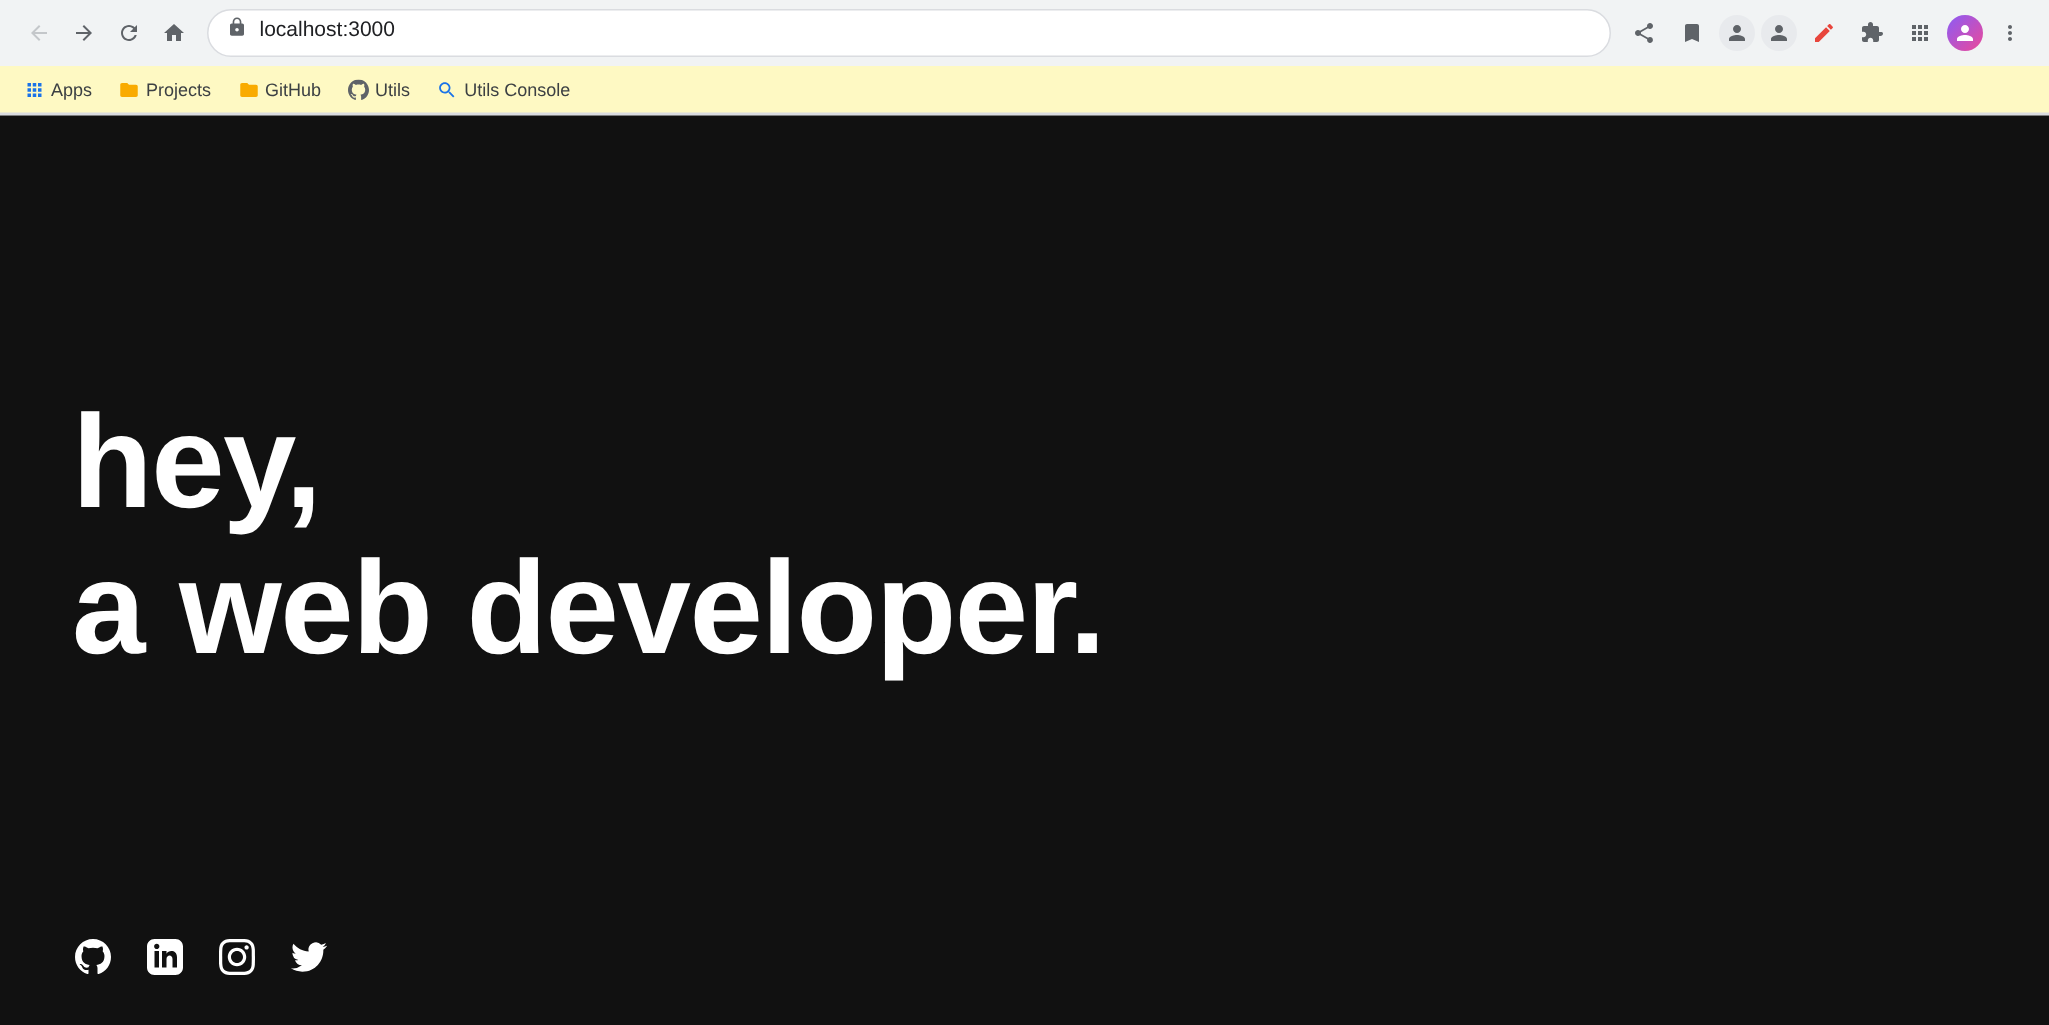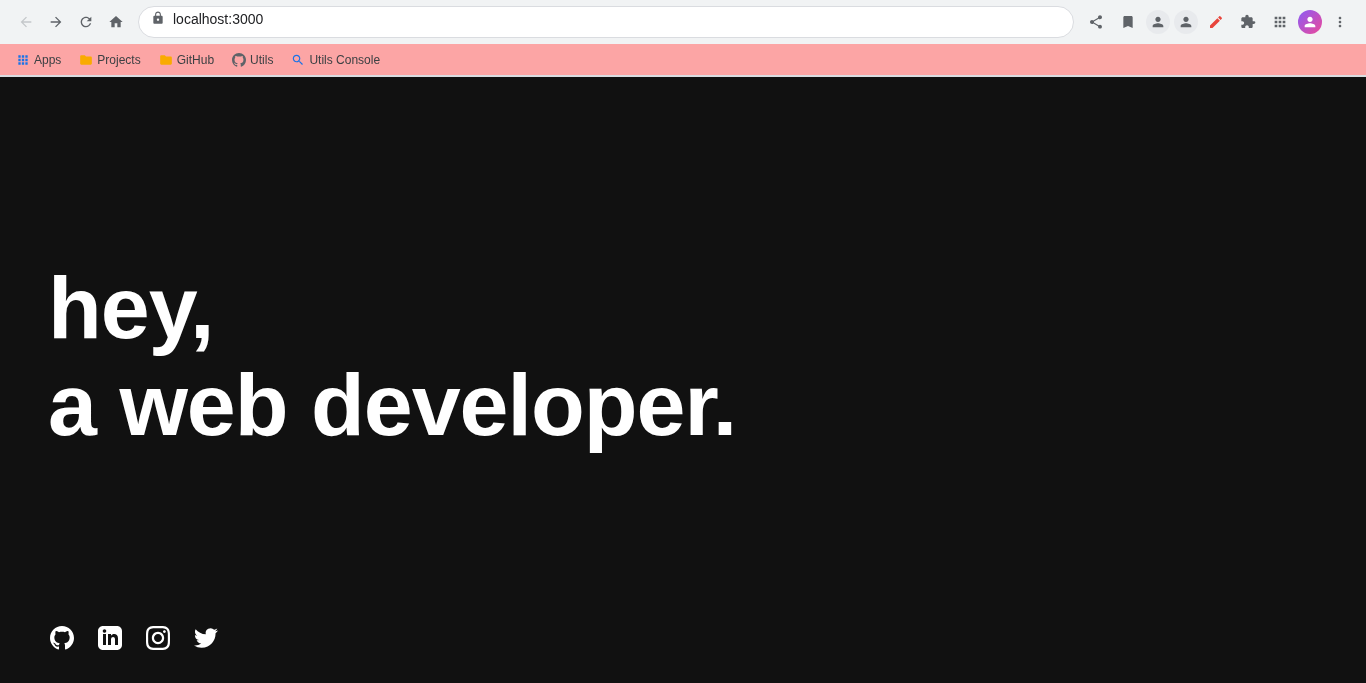--- a/index.html
+++ b/index.html
@@ -73,21 +73,21 @@
     }
 
     
     .bookmarks-bar {
       display: flex;
       align-items: center;
       padding: 2px 8px;
       gap: 2px;
       height: 32px;
       border-bottom: 1px solid #dadce0;
-      background: #fca5a5;
+      background: #fef9c3;
     }
     .bookmark-item {
       display: flex;
       align-items: center;
       gap: 4px;
       padding: 3px 8px;
       border-radius: 4px;
       cursor: pointer;
       font-size: 12px;
       color: #3c4043;

